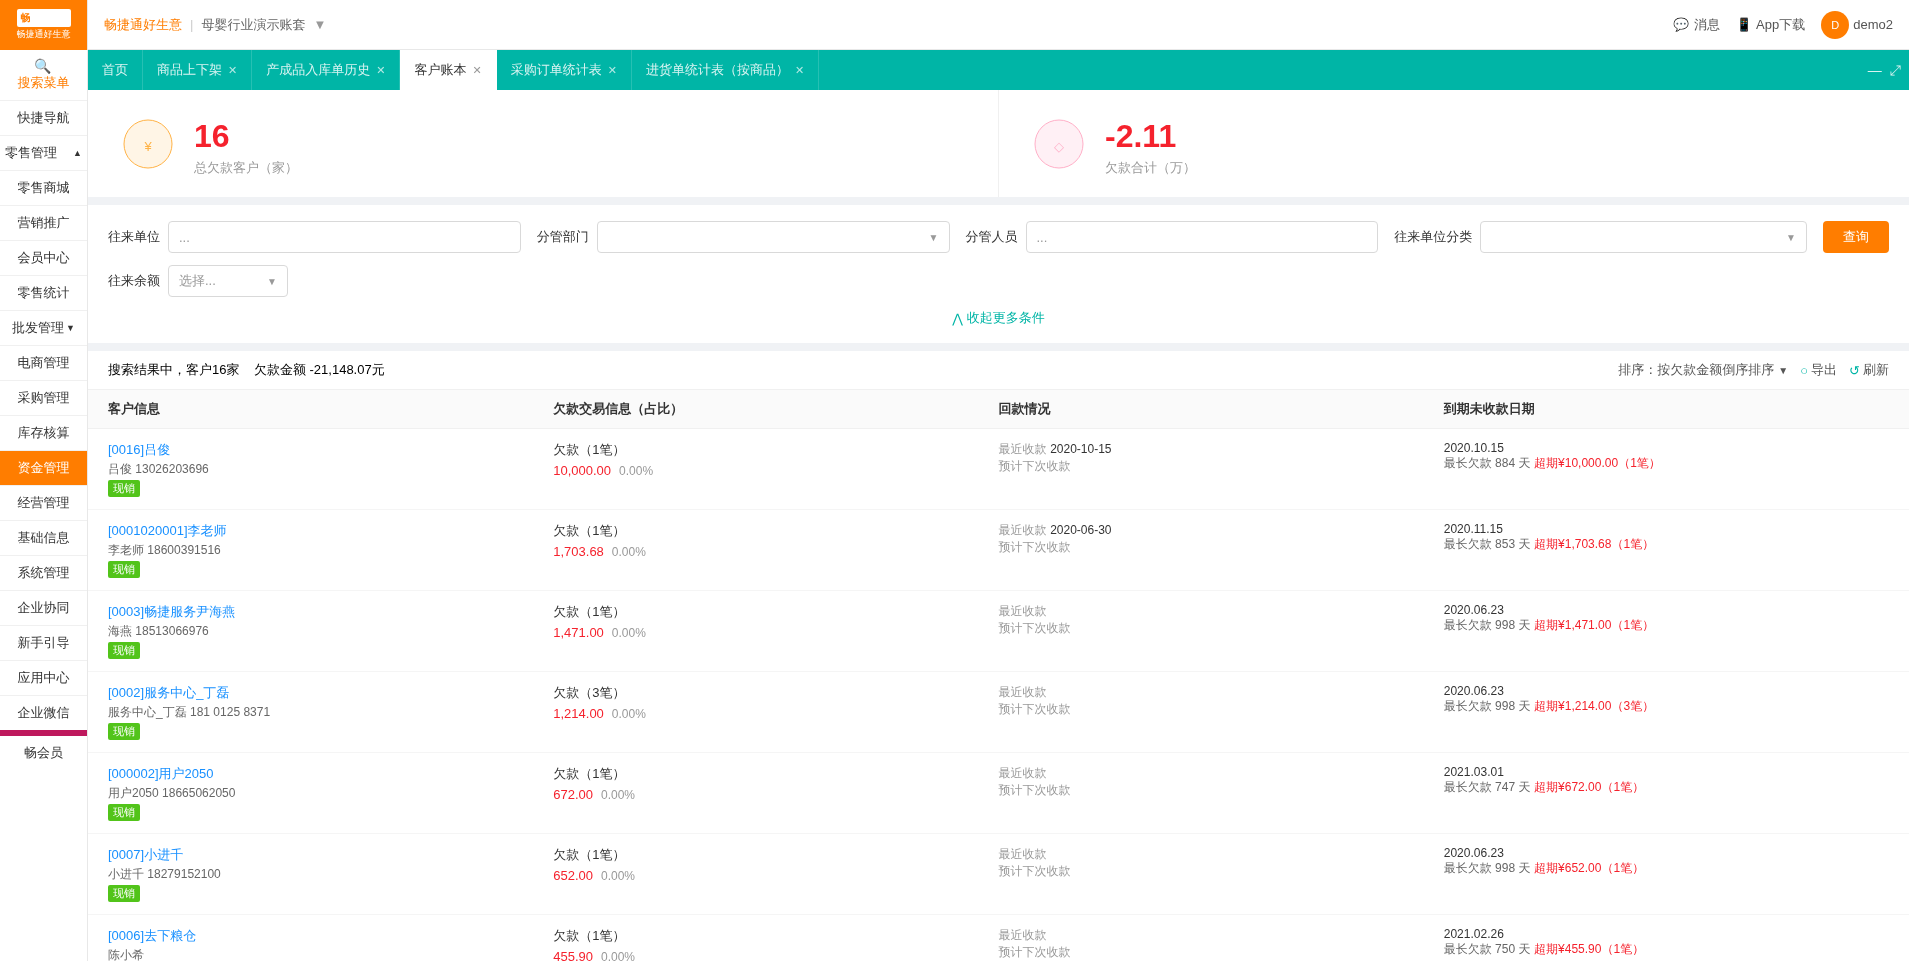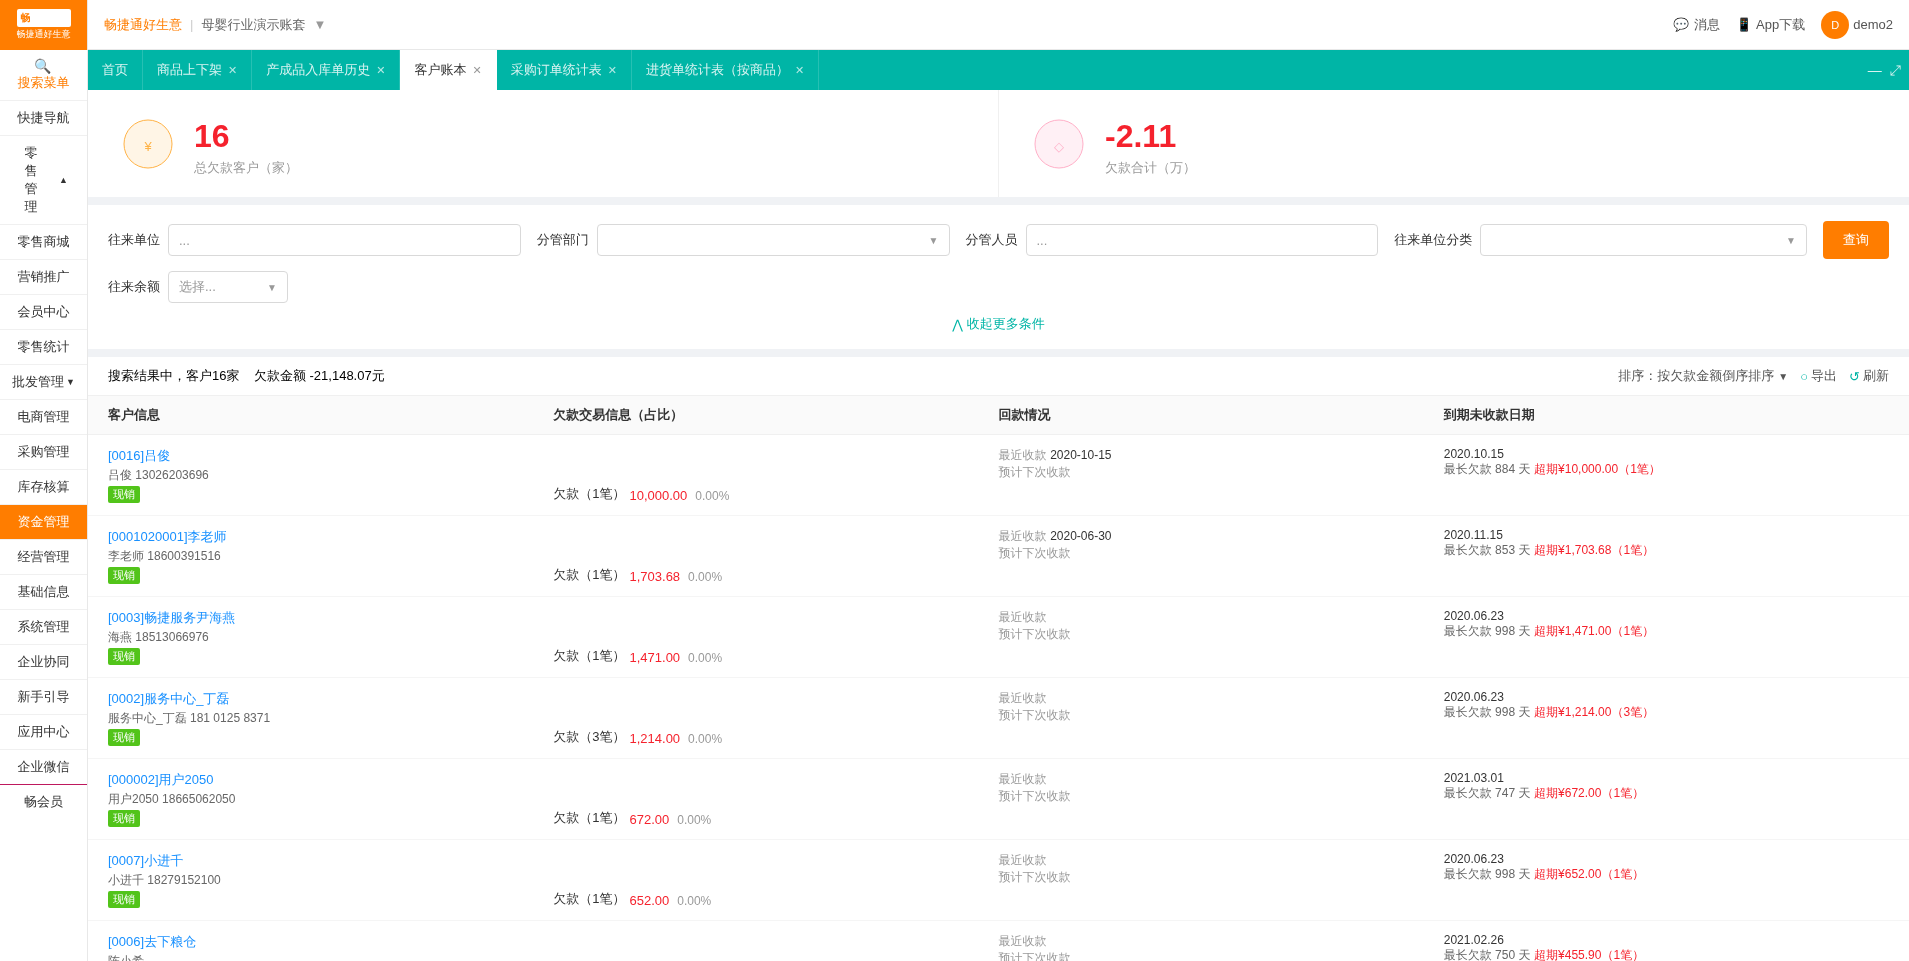--- a/index.html
+++ b/index.html
@@ -45,21 +45,21 @@
     .stat-label { color: #999; font-size: 13px; margin-top: 4px; }
     .stat-actions { margin-left: auto; display: flex; gap: 8px; font-size: 12px; color: #666; }
     .stat-action { display: flex; align-items: center; gap: 3px; cursor: pointer; }
 
     
     .filter-area { background: #fff; padding: 16px 20px; margin-bottom: 8px; }
     .filter-row { display: flex; align-items: center; gap: 16px; margin-bottom: 12px; flex-wrap: wrap; }
     .filter-item { display: flex; align-items: center; gap: 8px; flex: 1; min-width: 200px; }
     .filter-label { color: #333; white-space: nowrap; font-size: 13px; }
     .filter-input { flex: 1; border: 1px solid #d9d9d9; border-radius: 4px; padding: 5px 10px; font-size: 13px; color: #333; display: flex; align-items: center; justify-content: space-between; cursor: pointer; min-width: 160px; height: 32px; }
-    .btn-query { background: #ff7d00; color: #fff; border: none; border-radius: 4px; padding: 6px 20px; font-size: 13px; cursor: pointer; height: 38px; }
+    .btn-query { background: #ff7d00; color: #fff; border: none; border-radius: 4px; padding: 6px 20px; font-size: 13px; cursor: pointer; height: 32px; }
     .collapse-row { display: flex; justify-content: center; color: #00b5a6; font-size: 12px; cursor: pointer; gap: 4px; align-items: center; }
 
     
     .results-info { background: #fff; padding: 10px 20px; display: flex; align-items: center; justify-content: space-between; border-bottom: 1px solid #f0f0f0; }
     .results-actions { display: flex; align-items: center; gap: 12px; color: #666; font-size: 12px; }
     .sort-select { display: flex; align-items: center; gap: 4px; cursor: pointer; color: #555; }
 
     
     .table-container { background: #fff; }
     .table-header { display: grid; grid-template-columns: 2fr 2fr 2fr 2fr; padding: 10px 20px; background: #fafafa; border-bottom: 1px solid #f0f0f0; font-weight: bold; color: #333; font-size: 13px; }
@@ -74,21 +74,21 @@
     .debt-count { color: #333; font-size: 13px; }
 
     .repay-date { color: #333; font-size: 12px; }
     .repay-label { color: #999; font-size: 12px; }
     .repay-next { color: #999; font-size: 12px; }
 
     .overdue-date { color: #333; font-size: 12px; }
     .overdue-days { color: #666; font-size: 12px; }
     .overdue-link { color: #f5222d; font-size: 12px; cursor: pointer; }
 
-    .debt-info-col { display: flex; align-items: flex-end; flex-direction: row; gap: 4px; }
+    .debt-info-col { display: flex; align-items: flex-start; flex-direction: column; gap: 4px; }
     .debt-row { display: flex; align-items: center; }
   </style>
 </head>
 <body>
 
 <div class="sidebar">
   <div class="sidebar-logo">
     <div>
       <div style="background:#fff;color:#ff7d00;font-size:10px;padding:2px 4px;border-radius:2px;font-weight:bold;">畅</div>
       <div class="sidebar-logo-text" style="font-size:9px;margin-top:2px;">畅捷通好生意</div>
@@ -97,21 +97,21 @@
 
   <div style="padding:8px 5px;text-align:center;color:#ff7d00;font-size:12px;border-bottom:1px solid #f0f0f0;cursor:pointer;">
     <div style="font-size:14px;">🔍</div>
     <div>搜索菜单</div>
   </div>
 
   <div style="padding:8px 5px;text-align:center;color:#333;font-size:12px;border-bottom:1px solid #f0f0f0;cursor:pointer;">
     <div>快捷导航</div>
   </div>
 
-  <div style="padding:8px 19px;text-align:center;color:#333;font-size:12px;border-bottom:1px solid #f0f0f0;cursor:pointer;display:flex;align-items:center;justify-content:center;gap:16px;">
+  <div style="padding:8px 5px;text-align:center;color:#333;font-size:12px;border-bottom:1px solid #f0f0f0;cursor:pointer;display:flex;align-items:center;justify-content:center;gap:16px;">
     <span>零售管理</span>
     <span style="font-size:9px;">▲</span>
   </div>
 
   <div style="padding:8px 5px;text-align:center;color:#333;font-size:12px;border-bottom:1px solid #f0f0f0;cursor:pointer;">
     <div>零售商城</div>
   </div>
 
   <div style="padding:8px 5px;text-align:center;color:#333;font-size:12px;border-bottom:1px solid #f0f0f0;cursor:pointer;">
     <div>营销推广</div>
@@ -163,21 +163,21 @@
   </div>
 
   <div style="padding:8px 5px;text-align:center;color:#333;font-size:12px;border-bottom:1px solid #f0f0f0;cursor:pointer;">
     <div>新手引导</div>
   </div>
 
   <div style="padding:8px 16px;text-align:center;color:#333;font-size:12px;border-bottom:1px solid #f0f0f0;cursor:pointer;">
     <div>应用中心</div>
   </div>
 
-  <div style="padding:8px 5px;text-align:center;color:#333;font-size:12px;border-bottom:1px solid #be185d;cursor:pointer;">
+  <div style="padding:8px 5px;text-align:center;color:#333;font-size:12px;border-bottom:6px solid #be185d;cursor:pointer;">
     <div>企业微信</div>
   </div>
 
   <div style="padding:8px 5px;text-align:center;color:#333;font-size:12px;cursor:pointer;">
     <div>畅会员</div>
   </div>
 </div>
 
 <div class="main">
 

